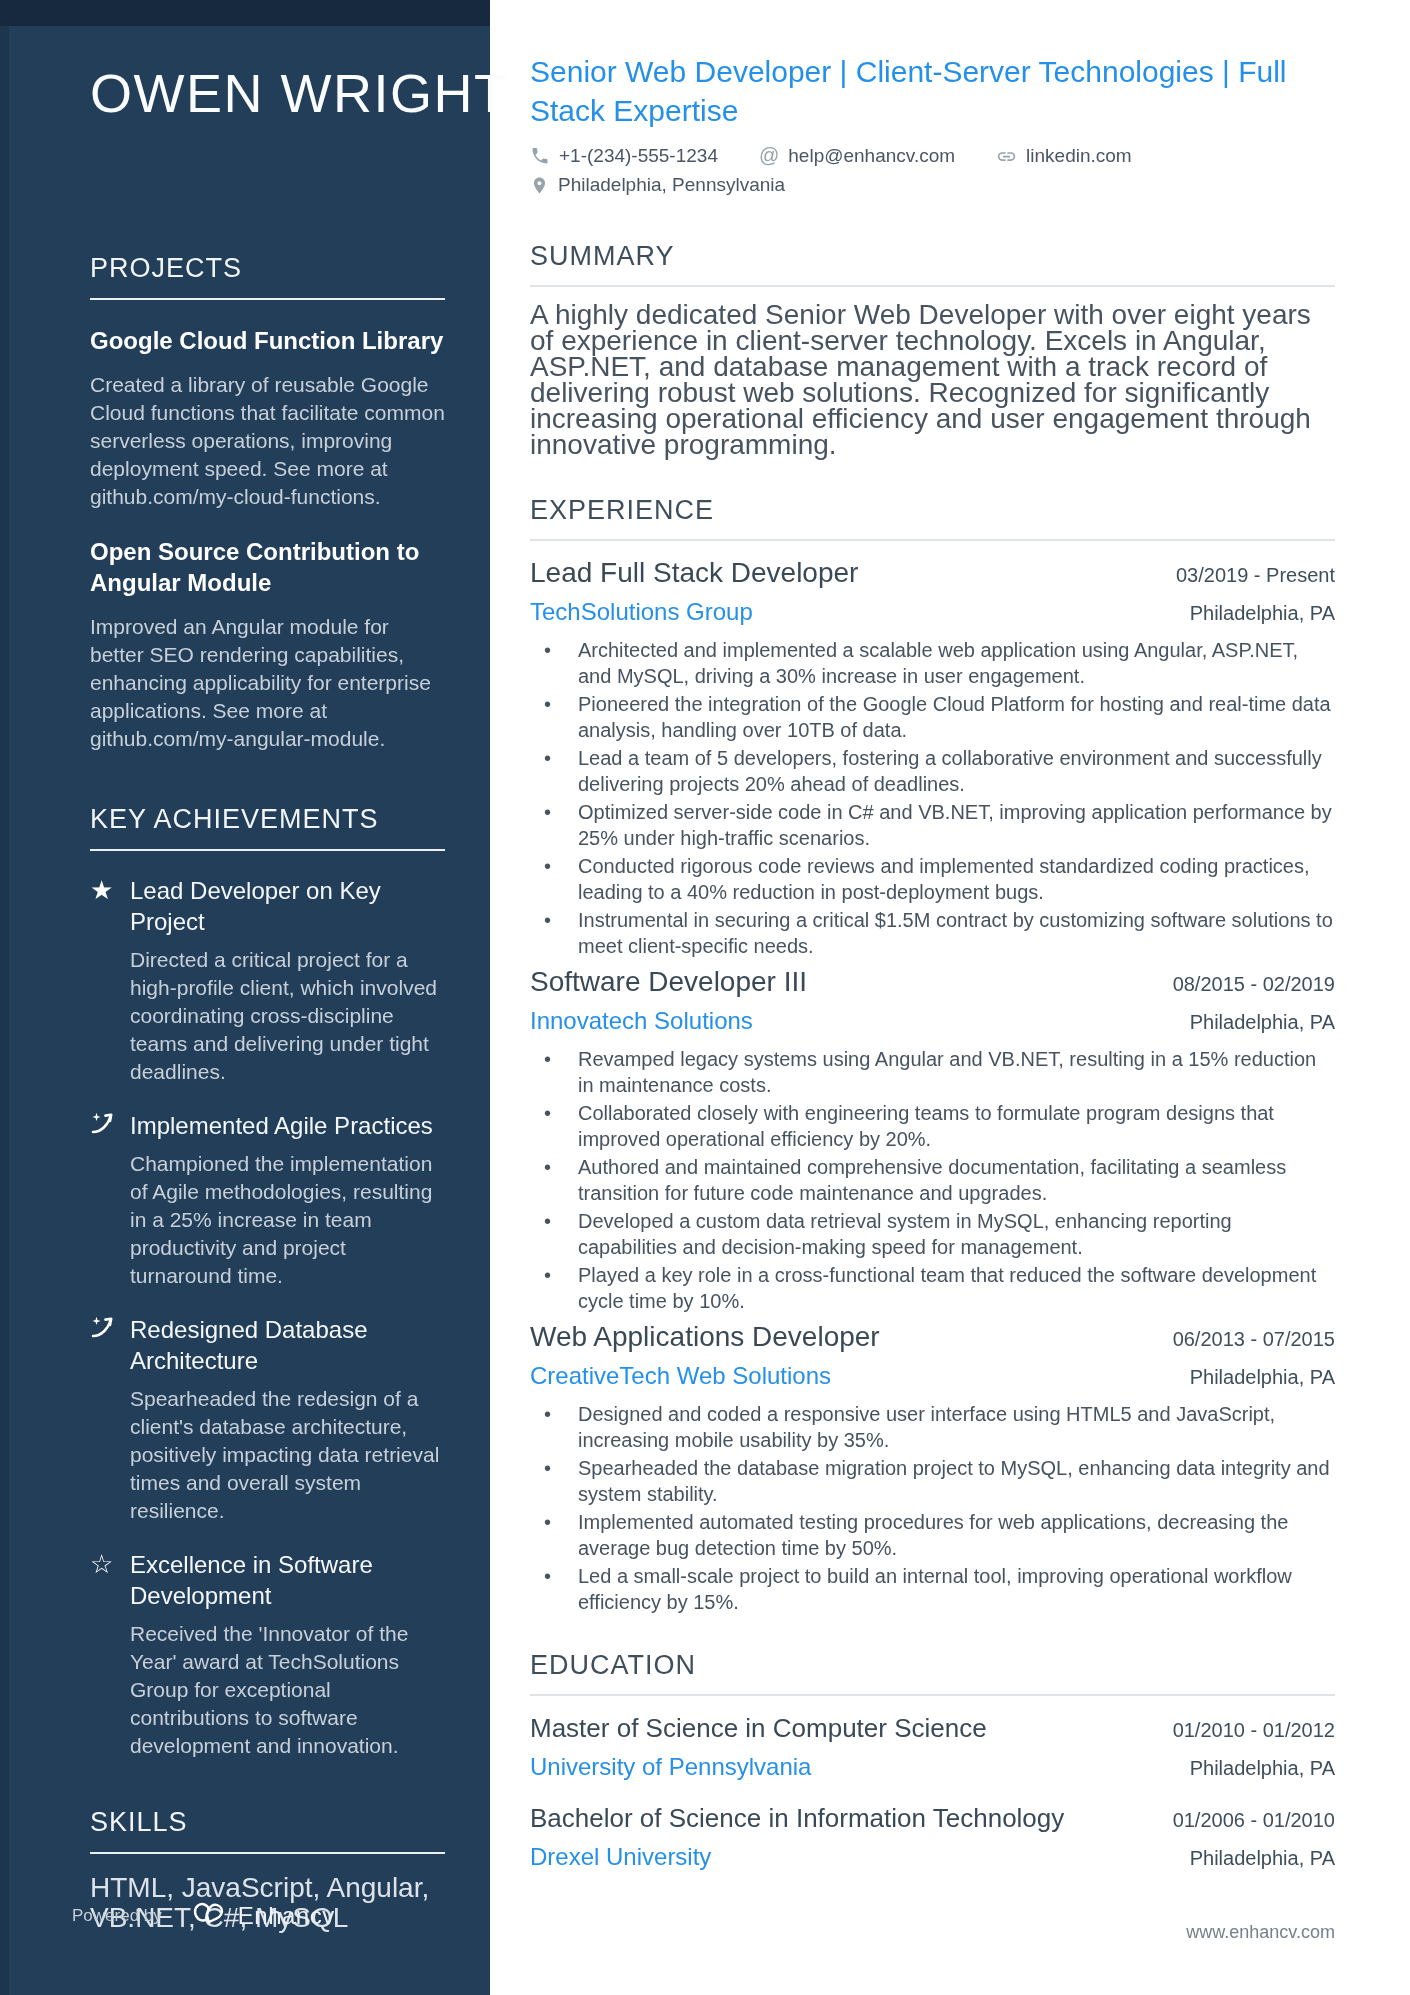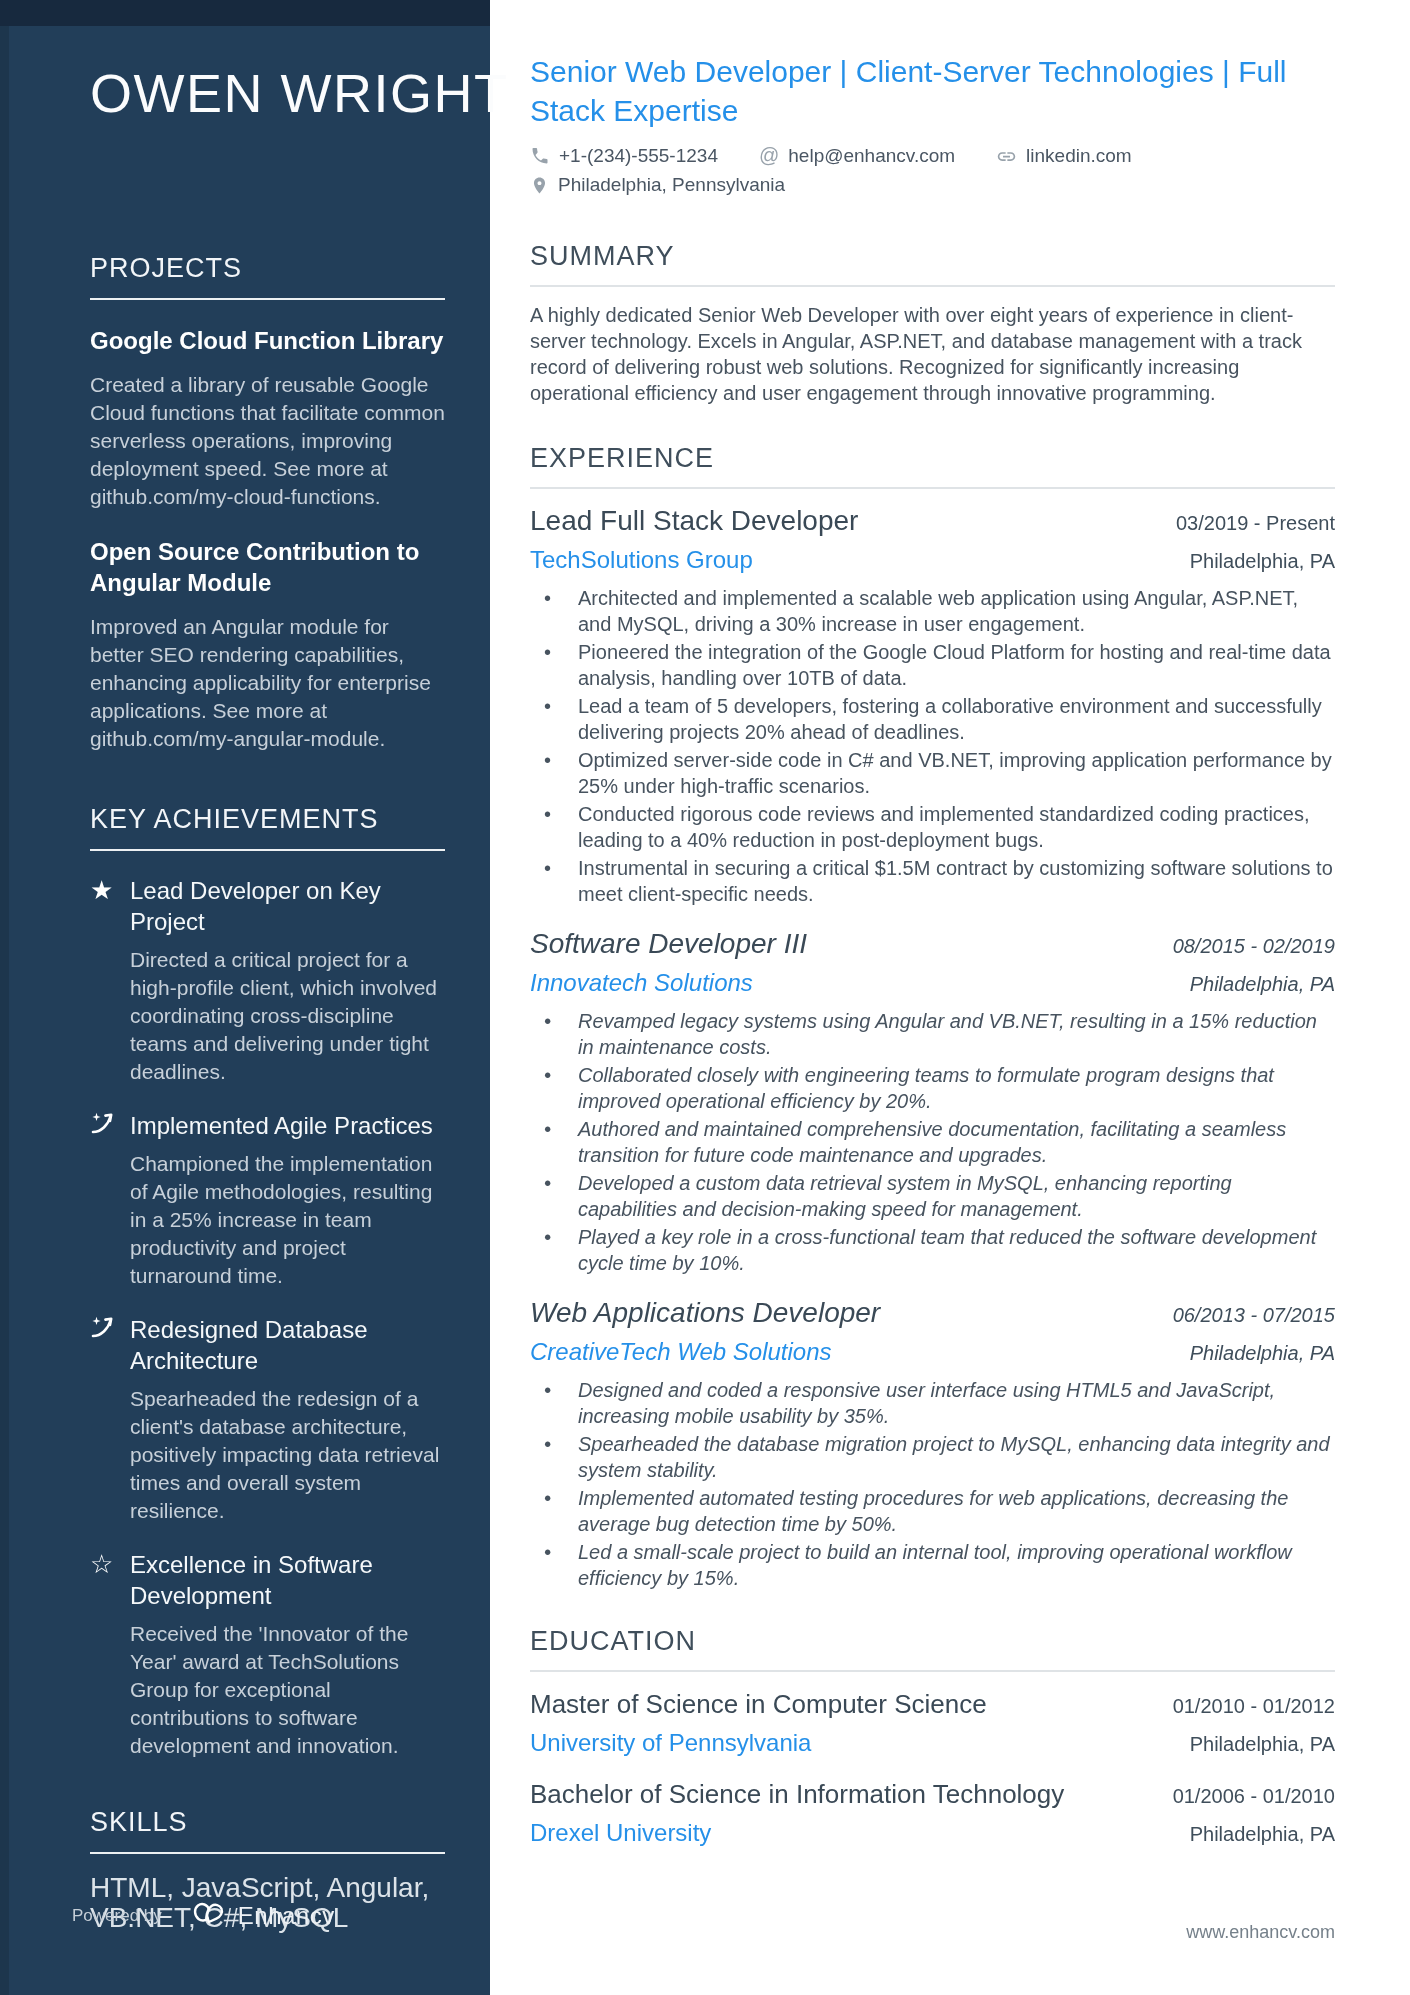--- a/index.html
+++ b/index.html
@@ -54,23 +54,23 @@
   .contact-row + .contact-row { margin-top:7px; }
   .contact-item { display:flex; align-items:center; margin-right:28px; }
   .contact-item .ci-icon { margin-right:9px; display:flex; align-items:center; }
   .contact-item .ci-text { font-size:19px; color:#4A5663; }
   .at-glyph { font-size:20px; color:#98A2AB; }
   .section { margin-top:44px; }
   .section.experience { margin-top:36px; }
   .section.education { margin-top:34px; }
   .m-heading { font-size:27px; font-weight:400; letter-spacing:1px; color:#3F4E5B; line-height:33px; }
   .m-divider { border:none; border-top:2px solid #DFE3E6; margin-top:12px; }
-  .summary-text { margin-top:15px; font-size:20px; line-height:26px; color:#47535F; }
+  .summary-text { margin-top:15px; font-size:28px; line-height:26px; color:#47535F; }
   .job { margin-top:15px; }
-  .job + .job { margin-top:20px;font-style:italic; }
+  .job + .job { margin-top:6px; }
   .job-head { display:flex; justify-content:space-between; align-items:baseline; }
   .job-title { font-size:28px; font-weight:400; color:#3A4956; line-height:34px; }
   .job-dates { font-size:20px; color:#3F4E5B; white-space:nowrap; }
   .job-sub { display:flex; justify-content:space-between; align-items:baseline; margin-top:7px; }
   .job-company { font-size:24px; color:#2590E9; line-height:30px; }
   .job-location { font-size:20px; color:#3F4E5B; white-space:nowrap; }
   ul.bullets { margin-top:10px; list-style:none; }
   ul.bullets li {
     position:relative; padding-left:48px; font-size:20px; line-height:26px;
     color:#47535F; margin-bottom:2px;

